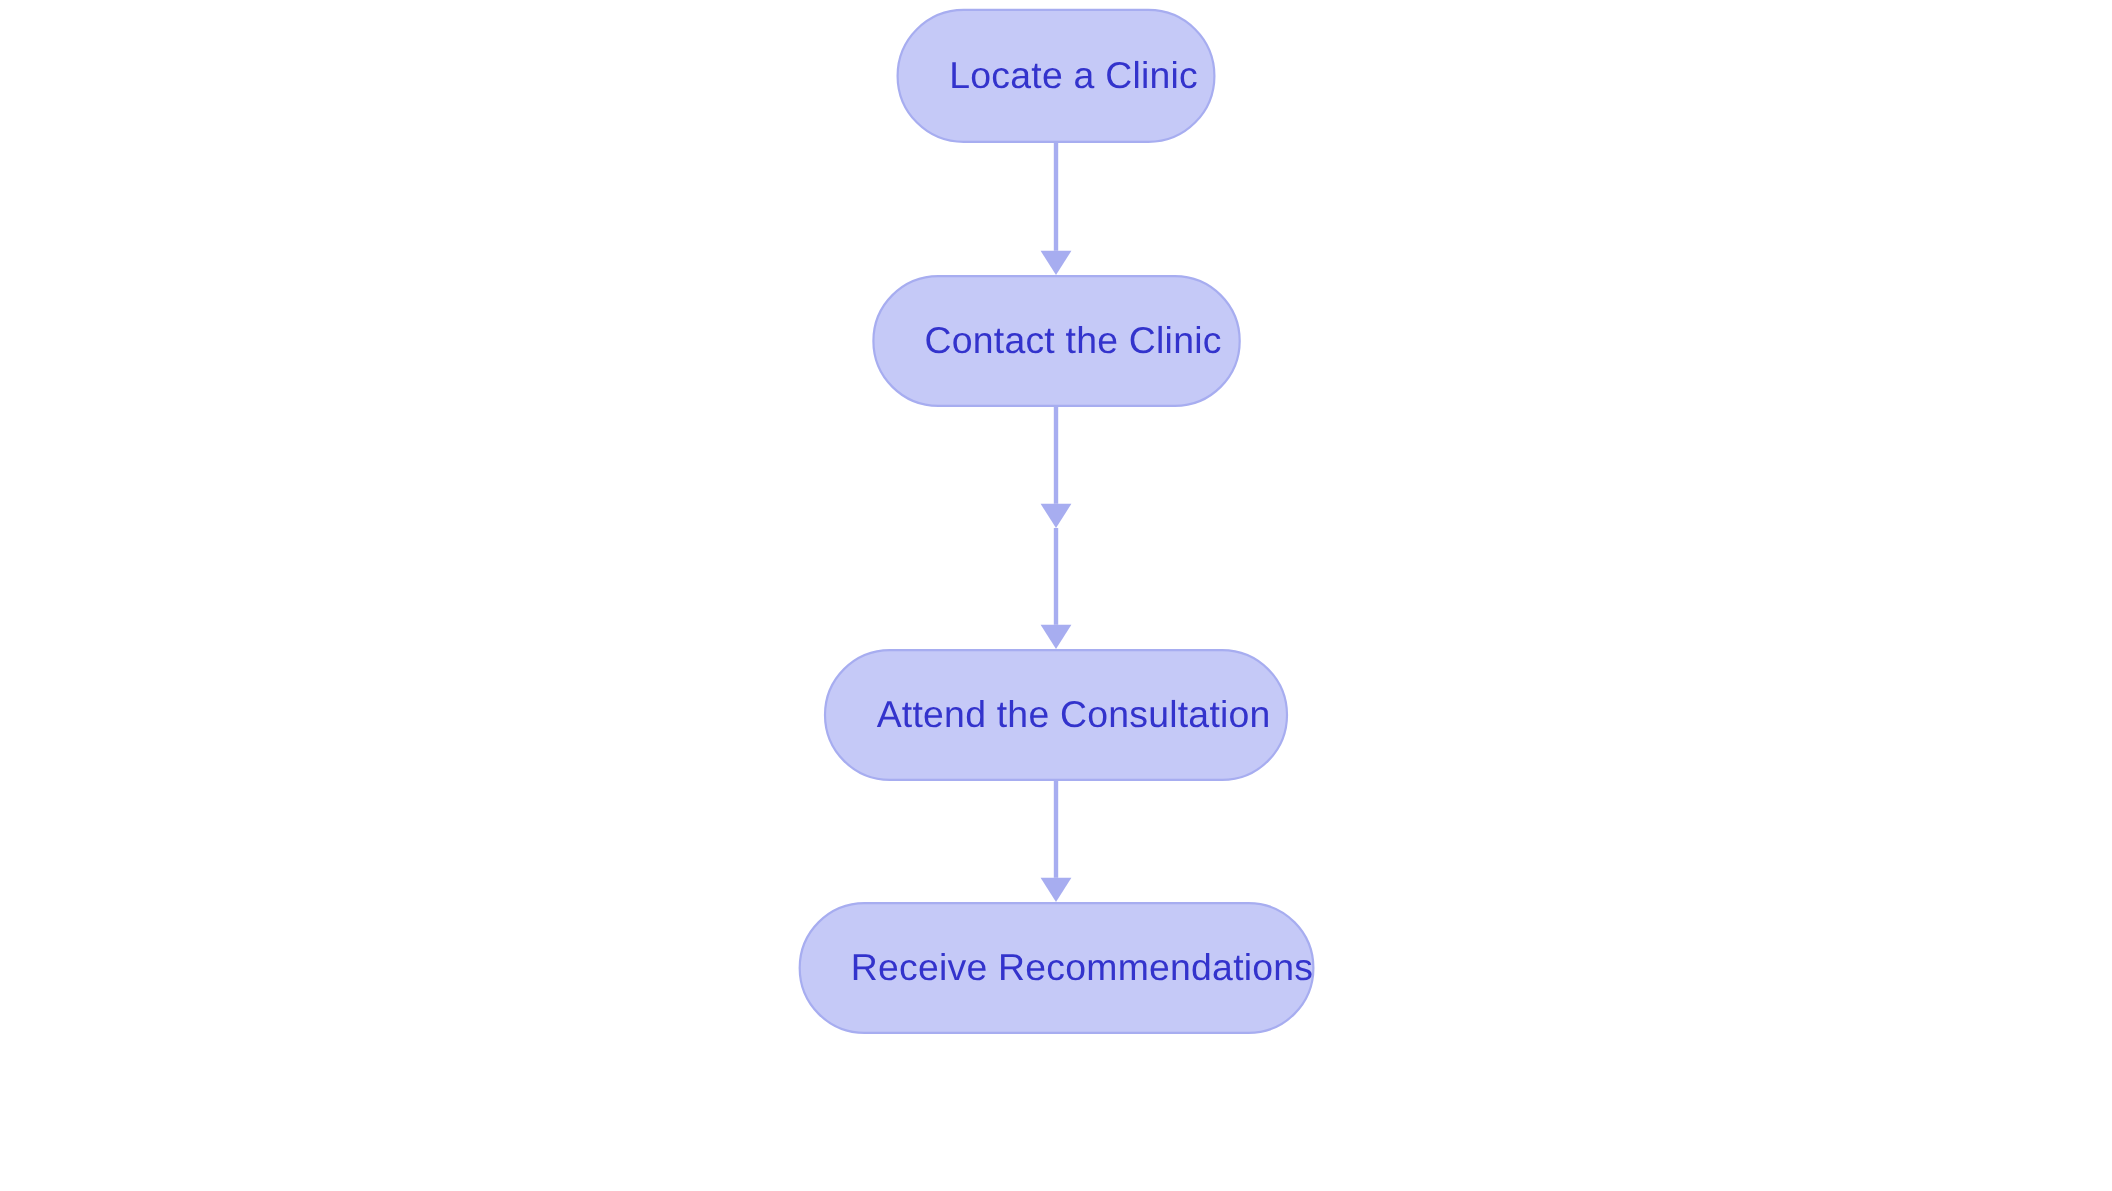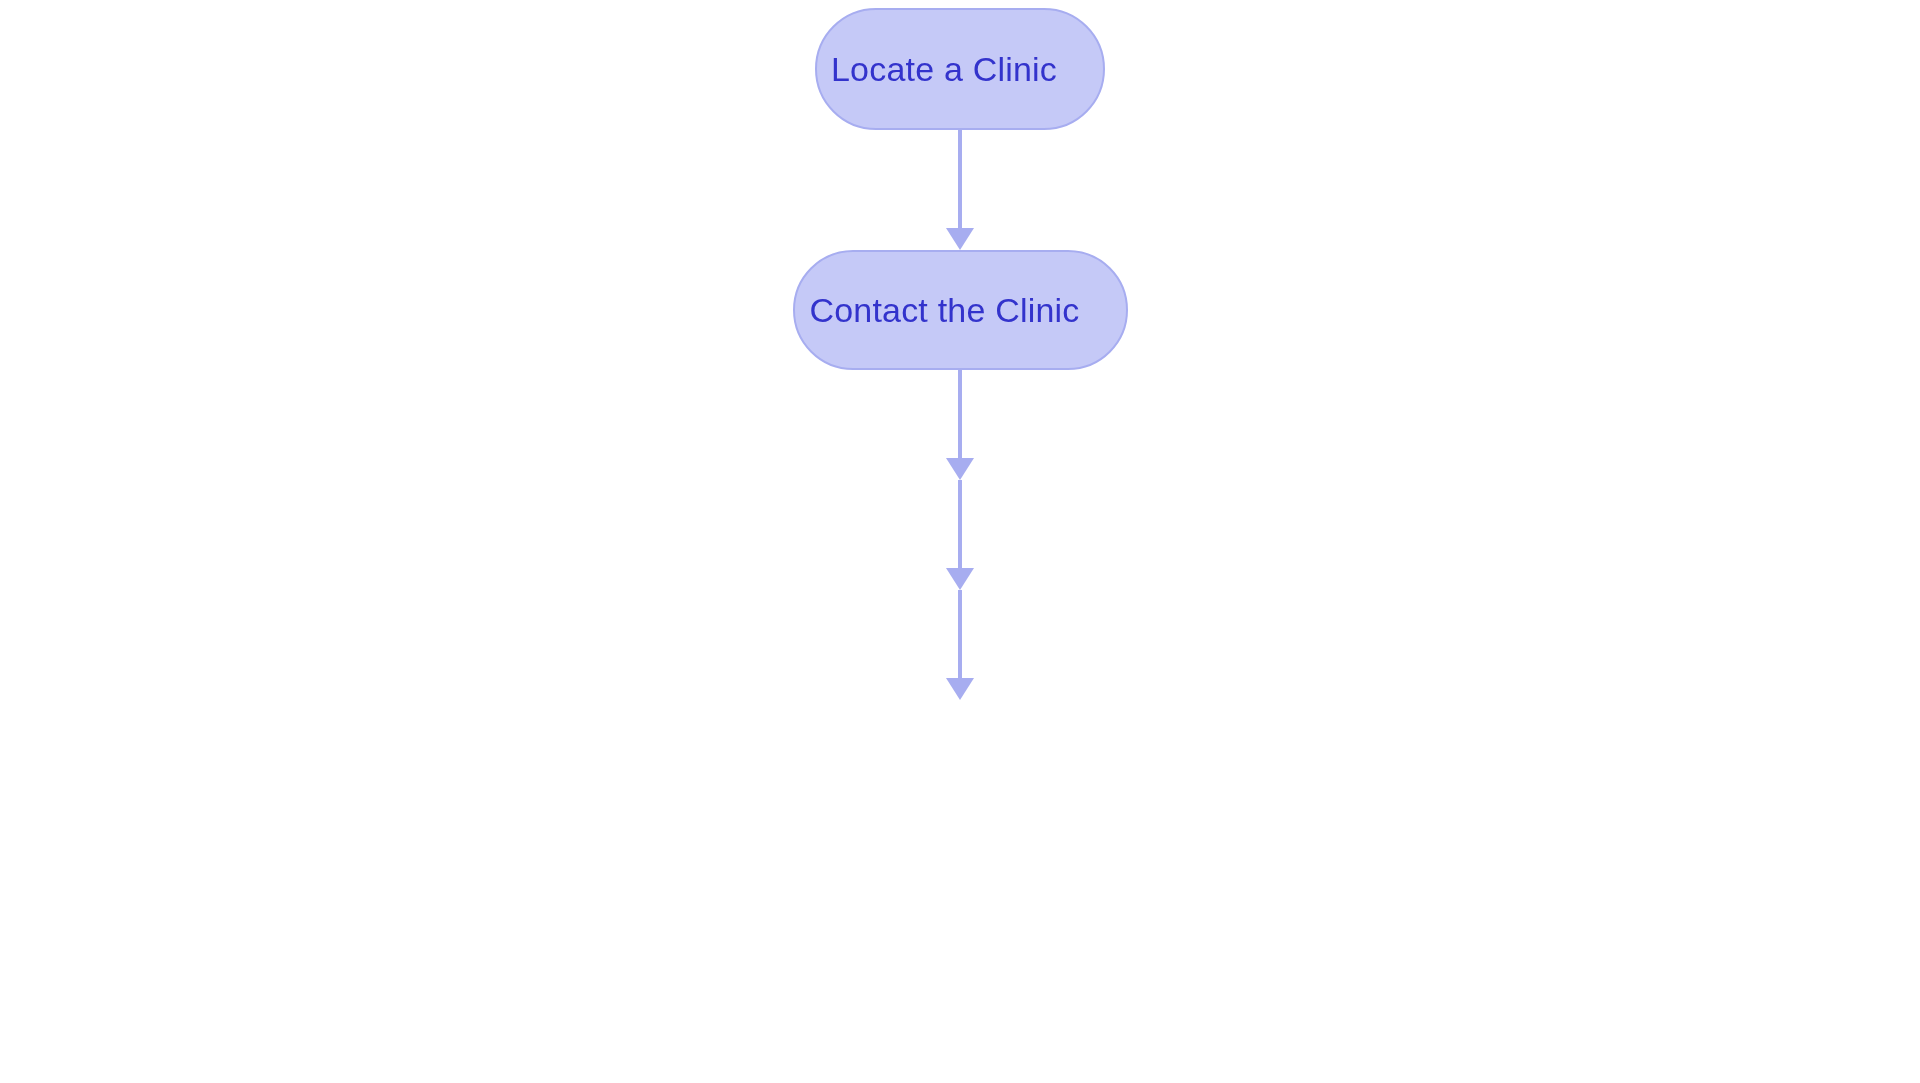--- a/index.html
+++ b/index.html
@@ -30,21 +30,21 @@
     height: 1083px;
     display: flex;
     flex-direction: column;
     align-items: center;
   }
 
   .node {
     box-sizing: border-box;
     display: flex;
     align-items: center;
-    justify-content: flex-end;
+    justify-content: flex-start;
     background: #c5c9f7;
     border: 2px solid #a7adf0;
     border-radius: 999px;
     color: #3333cc;
     font-family: "Liberation Sans", sans-serif;
     font-size: 34px;
     font-weight: 400;
     letter-spacing: 0.2px;
     line-height: 1;
     white-space: nowrap;
@@ -115,21 +115,27 @@
       <div class="connector-line"></div>
       <div class="connector-head"></div>
     </div>
 
 
     <div class="connector connector-3">
       <div class="connector-line"></div>
       <div class="connector-head"></div>
     </div>
 
+    <div class="node node-4">
+      <span class="node-label">Attend the Consultation</span>
+    </div>
 
     <div class="connector connector-4">
       <div class="connector-line"></div>
       <div class="connector-head"></div>
     </div>
 
+    <div class="node node-5">
+      <span class="node-label">Receive Recommendations</span>
+    </div>
 
   </div>
 </div>
 
 </body></html>

